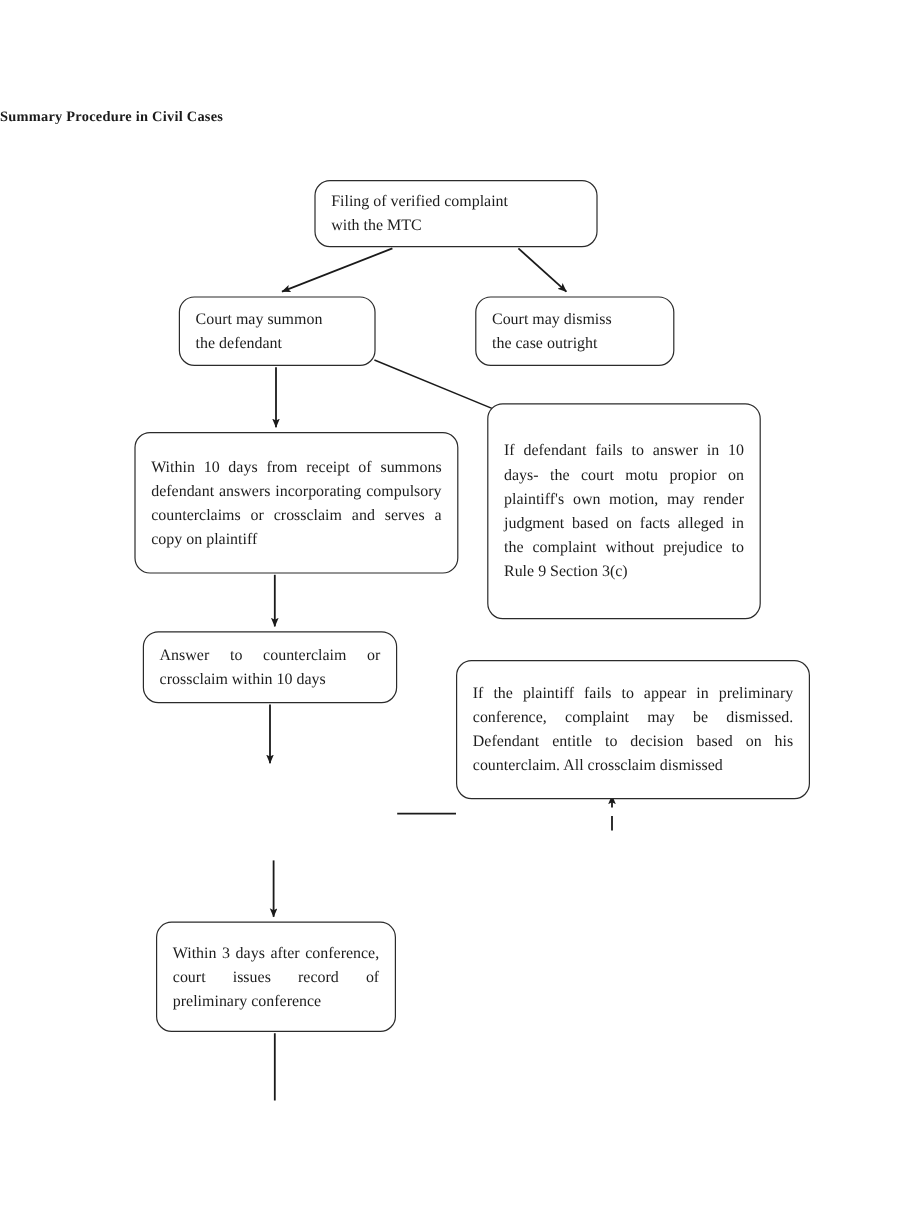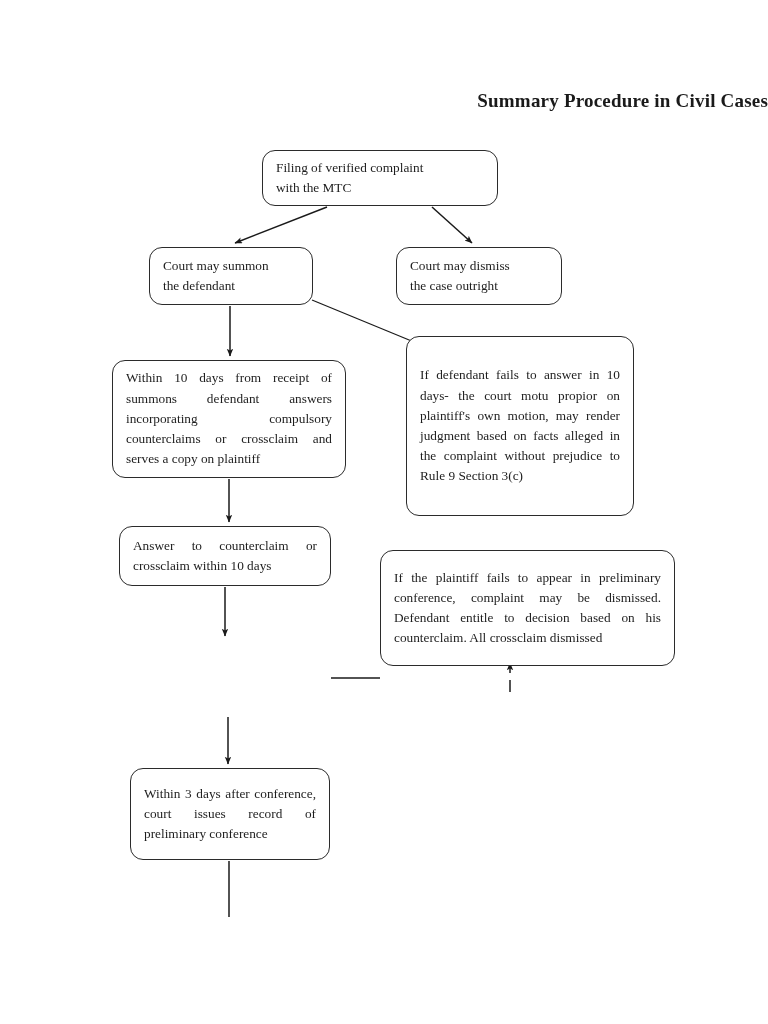--- a/index.html
+++ b/index.html
@@ -26,22 +26,22 @@
     left: 0; top: 0;
     width: 768px;
     height: 1024px;
     pointer-events: none;
   }
   .title {
     position: absolute;
     left: 0;
     top: 90px;
     width: 768px;
-    text-align: right;
-    font-size: 19px;
+    text-align: left;
+    font-size: 12px;
     font-weight: bold;
     letter-spacing: 0.2px;
     font-family: "Liberation Serif", "DejaVu Serif", serif;
   }
   .node {
     position: absolute;
     box-sizing: border-box;
     border: 1.1px solid #2b2b2b;
     border-radius: 13px;
     background: #ffffff;
@@ -61,21 +61,21 @@
     text-align: left;
   }
   .justify .txt {
     text-align: justify;
     text-justify: inter-word;
   }
   
   #n-filing      { left: 262px; top: 150px;  width: 236px; height: 56px; }
   #n-summon      { left: 149px; top: 247px;  width: 164px; height: 58px; }
   #n-dismiss     { left: 396px; top: 247px;  width: 166px; height: 58px; }
-  #n-within10    { left: 112px; top: 360px;  width: 234px; height: 118px; }
+  #n-within10    { left: 112px; top: 360px;  width: 270px; height: 118px; }
   #n-faildefault { left: 406px; top: 336px;  width: 228px; height: 180px; }
   #n-answercc    { left: 119px; top: 526px;  width: 212px; height: 60px; }
   #n-plaintifffail { left: 380px; top: 550px; width: 295px; height: 116px; align-items: center; }
   #n-prelim      { left: 119px; top: 640px;  width: 212px; height: 76px; }
   #n-soledef     { left: 380px; top: 694px;  width: 295px; height: 76px; }
   #n-within5     { left: 130px; top: 768px;  width: 200px; height: 92px; }
 </style>
 </head>
 <body>
 

